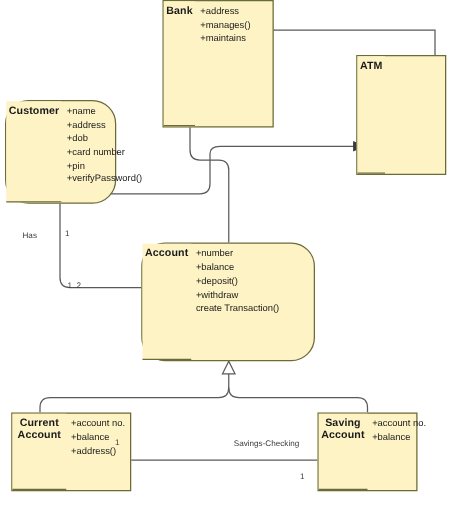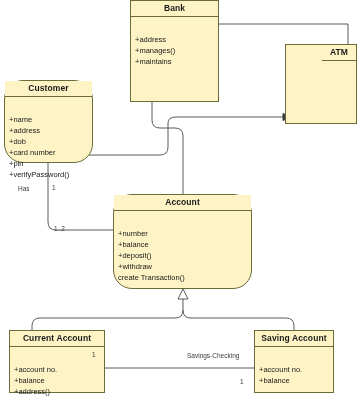--- a/index.html
+++ b/index.html
@@ -24,22 +24,20 @@
     width: 360px;
     height: 404px;
     pointer-events: none;
   }
   .uml-class {
     position: absolute;
     box-sizing: border-box;
     background: #fdf3c5;
     border: 1px solid #6b6b3a;
     display: flex;
-    flex-direction: column;
-    gap: 15px;
   }
   .uml-header {
     box-sizing: border-box;
     text-align: center;
     font-weight: bold;
     font-size: 8.5px;
     color: #1a1a1a;
     padding: 3px 2px 3px 2px;
     border-bottom: 1px solid #6b6b3a;
     background: #fdf3c5;
@@ -107,21 +105,21 @@
 
   <div class="uml-class" style="left:130px; top:0px; width:89px; height:102px;">
     <div class="uml-header">Bank</div>
     <div class="uml-body">
       <div class="uml-attr">+address</div>
       <div class="uml-attr">+manages()</div>
       <div class="uml-attr">+maintains</div>
     </div>
   </div>
 
-  <div class="uml-class" style="left:285px; top:44px; width:72px; height:80px;padding-left:36px;">
+  <div class="uml-class" style="left:285px; top:44px; width:72px; height:96px;">
     <div class="uml-header">ATM</div>
   </div>
 
   <div class="uml-class" style="left:4px; top:80px; width:89px; height:83px;border-radius:19px;">
     <div class="uml-header">Customer</div>
     <div class="uml-body">
       <div class="uml-attr">+name</div>
       <div class="uml-attr">+address</div>
       <div class="uml-attr">+dob</div>
       <div class="uml-attr">+card number</div>

